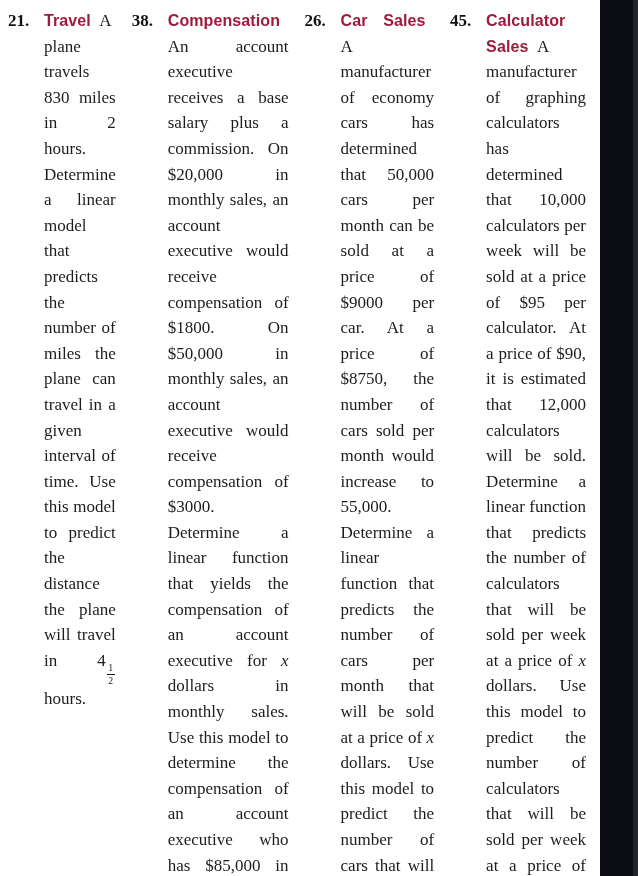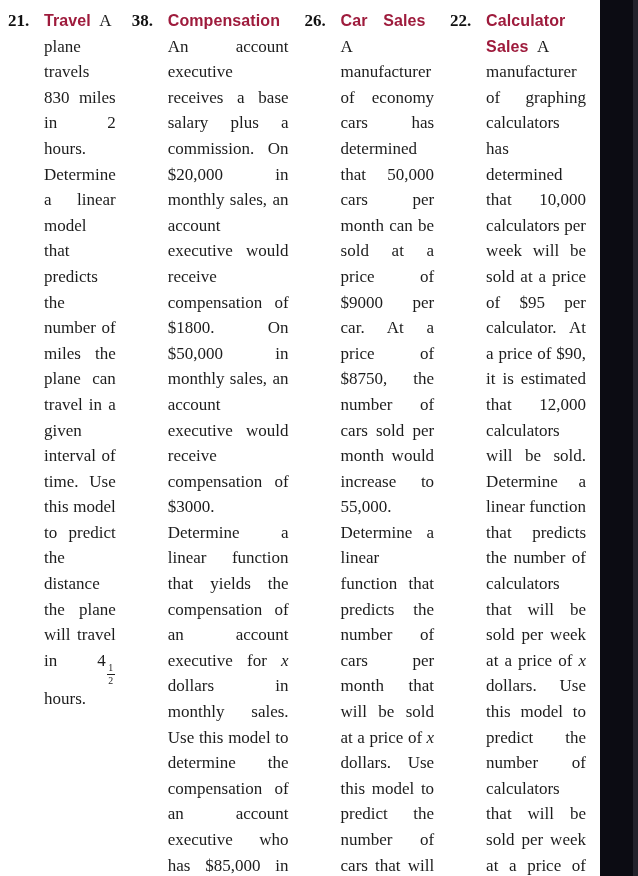--- a/index.html
+++ b/index.html
@@ -105,21 +105,21 @@
       </div>
       <div class="problem">
         <span class="pnum">38.</span>
         <div class="pbody"><span class="keyword">Compensation</span> An account executive receives a base salary plus a commission. On $20,000 in monthly sales, an account executive would receive compensation of $1800. On $50,000 in monthly sales, an account executive would receive compensation of $3000. Determine a linear function that yields the compensation of an account executive for <i>x</i> dollars in monthly sales. Use this model to determine the compensation of an account executive who has $85,000 in monthly sales.</div>
       </div>
       <div class="problem">
         <span class="pnum">26.</span>
         <div class="pbody"><span class="keyword">Car Sales</span> A manufacturer of economy cars has determined that 50,000 cars per month can be sold at a price of $9000 per car. At a price of $8750, the number of cars sold per month would increase to 55,000. Determine a linear function that predicts the number of cars per month that will be sold at a price of <i>x</i> dollars. Use this model to predict the number of cars that will be sold per month at a price of $8500.</div>
       </div>
       <div class="problem">
-        <span class="pnum">22.</span>
+        <span class="pnum">45.</span>
         <div class="pbody"><span class="keyword">Calculator Sales</span> A manufacturer of graphing calculators has determined that 10,000 calculators per week will be sold at a price of $95 per calculator. At a price of $90, it is estimated that 12,000 calculators will be sold. Determine a linear function that predicts the number of calculators that will be sold per week at a price of <i>x</i> dollars. Use this model to predict the number of calculators that will be sold per week at a price of $75.</div>
       </div>
     </div>
 </div>
 
 <div class="spine" style="background: rgb(12, 12, 19);">
   <div class="spine-edge" style="background: rgb(35, 35, 44);"></div>
 </div>
 
 </body></html>

